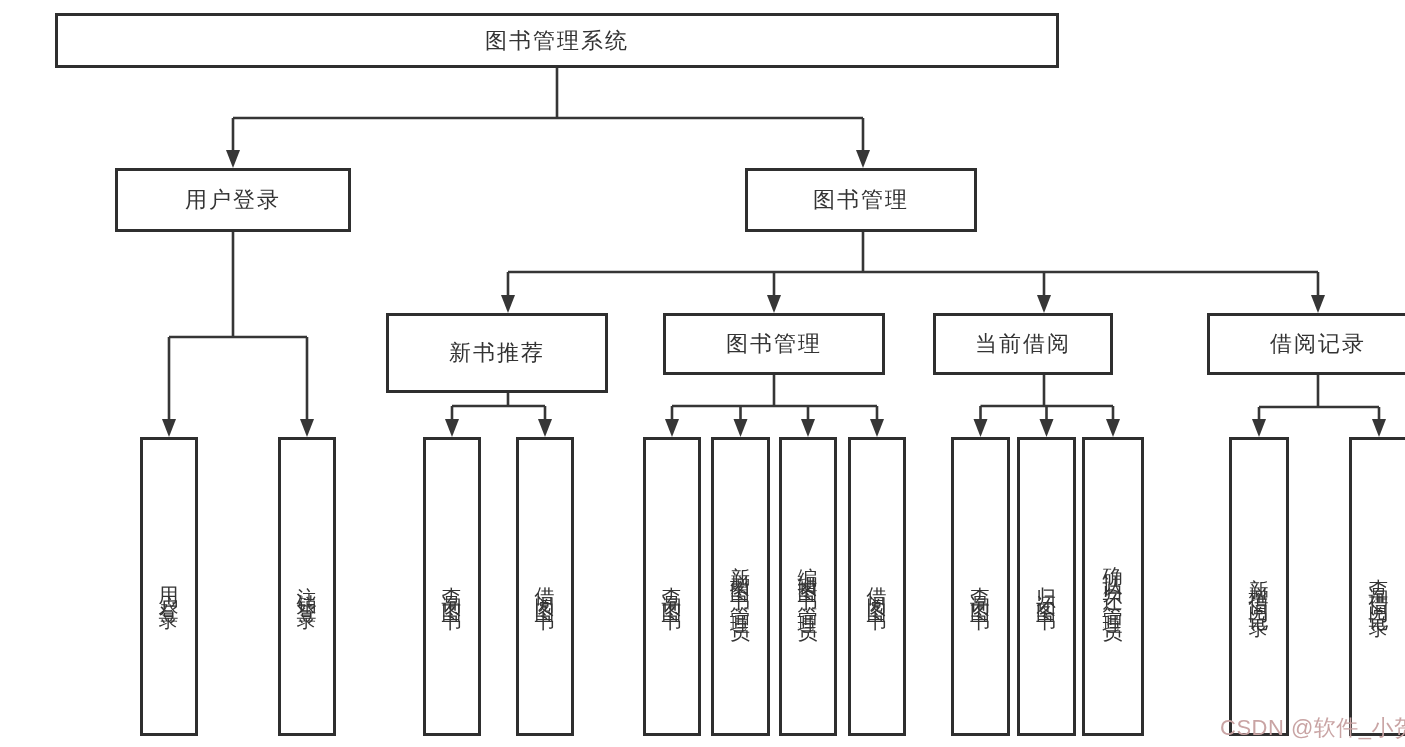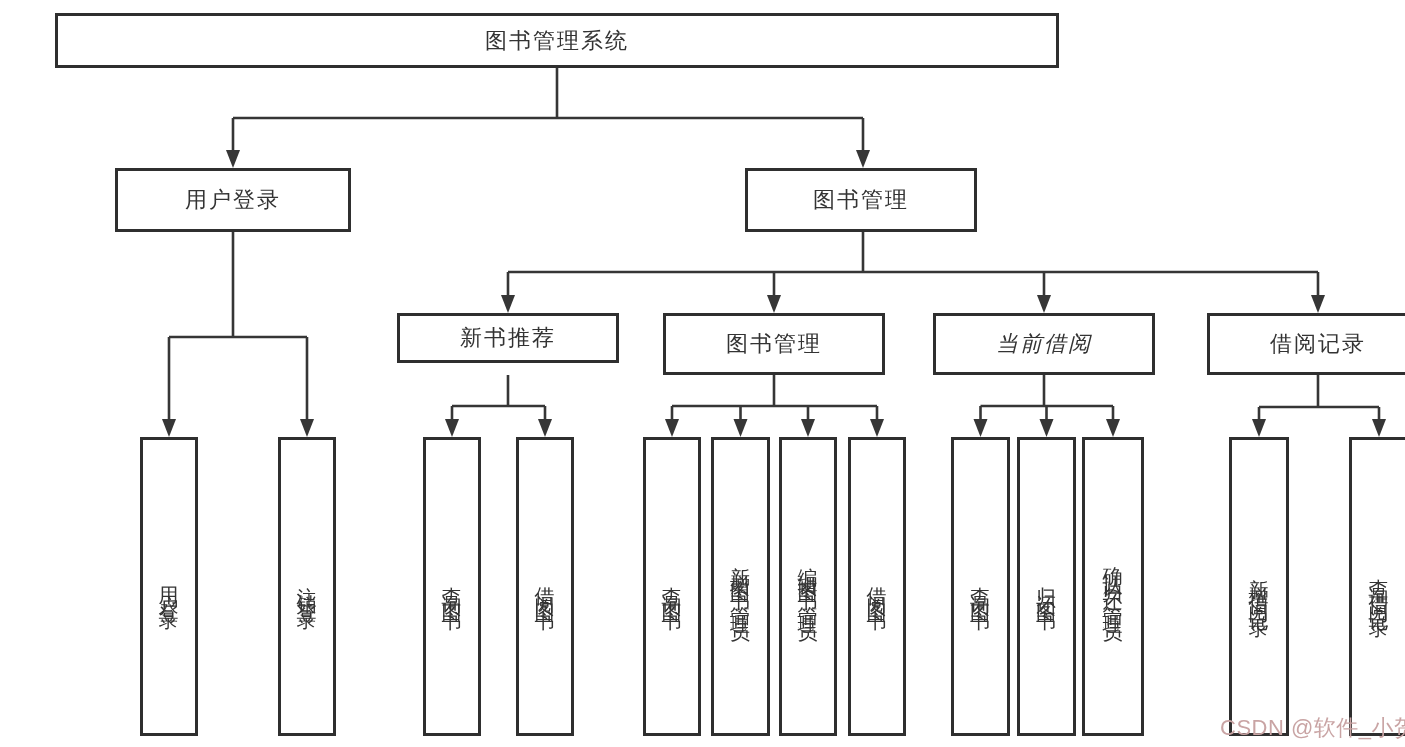--- a/index.html
+++ b/index.html
@@ -101,23 +101,23 @@
       <polygon points="1218,419 1232,419 1225,437"></polygon>
       <polygon points="1338,419 1352,419 1345,437"></polygon>
     </g>
   </svg>
 
   <div class="node h-node" style="left:21px; top:13px; width:1004px; height:55px;">图书管理系统</div>
 
   <div class="node h-node" style="left:81px; top:168px; width:236px; height:64px;">用户登录</div>
   <div class="node h-node" style="left:711px; top:168px; width:232px; height:64px;">图书管理</div>
 
-  <div class="node h-node" style="left:363px; top:313px; width:222px; height:50px;">新书推荐</div>
+  <div class="node h-node" style="left:352px; top:313px; width:222px; height:80px;">新书推荐</div>
   <div class="node h-node" style="left:629px; top:313px; width:222px; height:62px;">图书管理</div>
-  <div class="node h-node" style="left:899px; top:313px; width:222px; height:62px;font-style:italic;">当前借阅</div>
+  <div class="node h-node" style="left:899px; top:313px; width:180px; height:62px;">当前借阅</div>
   <div class="node h-node" style="left:1173px; top:313px; width:222px; height:62px;">借阅记录</div>
 
   <div class="node v-node" style="left:106px; top:437px; width:58px; height:299px;">用户登录</div>
   <div class="node v-node" style="left:244px; top:437px; width:58px; height:299px;">注销登录</div>
 
   <div class="node v-node" style="left:389px; top:437px; width:58px; height:299px;">查询图书</div>
   <div class="node v-node" style="left:482px; top:437px; width:58px; height:299px;">借阅图书</div>
 
   <div class="node v-node" style="left:609px; top:437px; width:58px; height:299px;">查询图书</div>
   <div class="node v-node" style="left:677px; top:437px; width:59px; height:299px;">新增图书（管理员）</div>

